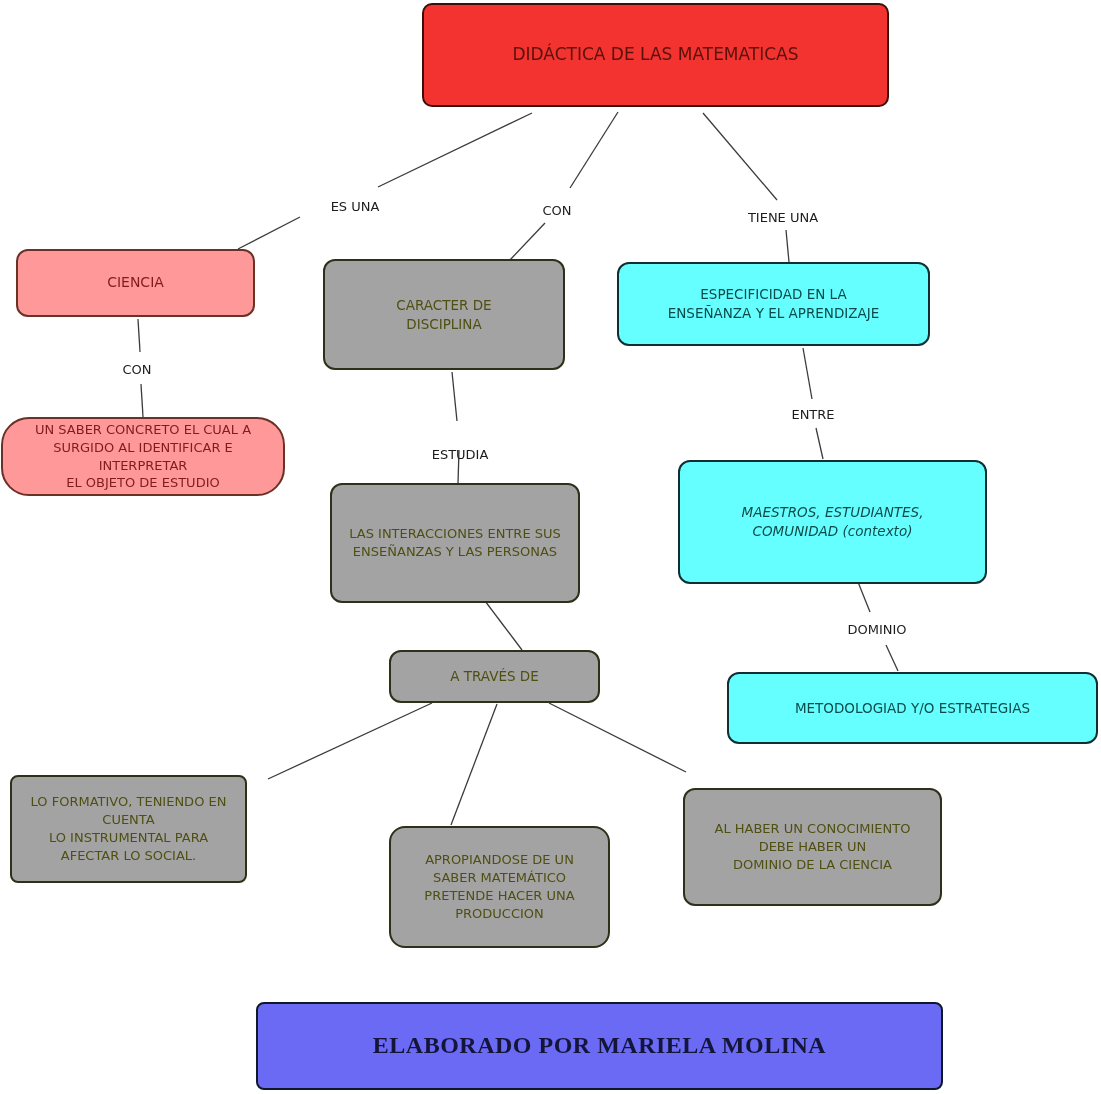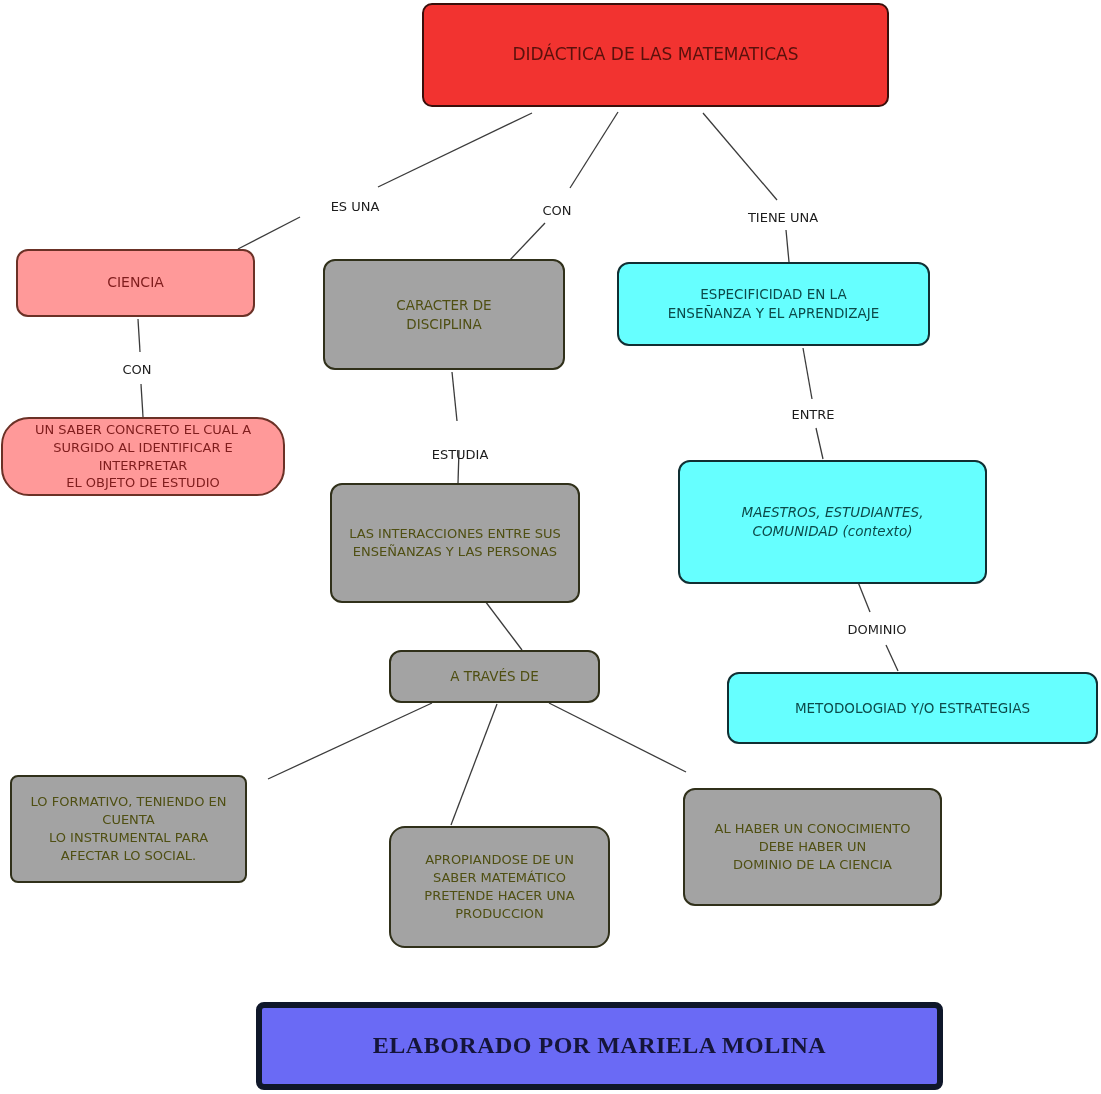--- a/index.html
+++ b/index.html
@@ -20,21 +20,21 @@
     white-space:pre-line;
     border-radius:12px;
     font-size:13.5px;
     line-height:1.38;
     padding:12px 10px;
   }
   .node.red   {background:#f23330;border:2px solid #3a0f0b;color:#5a110c;}
   .node.pink  {background:#ff9999;border:2px solid #6b3126;color:#7f1d1d;}
   .node.yellow{background:#a3a3a3;border:2px solid #30301a;color:#4f4f12;}
   .node.cyan  {background:#66ffff;border:2px solid #112f33;color:#0d4a4a;}
-  .node.purple{background:#6a6af5;border:6px solid #0f172a;color:#15153a;}
+  .node.purple{background:#6a6af5;border:2px solid #0f172a;color:#15153a;}
 
   #node-title        {left:422px;top:3px;  width:467px;height:104px;font-size:17px;border-radius:10px;}
   #node-ciencia      {left:16px; top:249px;width:239px;height:68px; font-size:14px;}
   #node-saber        {left:1px;  top:417px;width:284px;height:79px; font-size:13px;border-radius:28px;}
   #node-caracter     {left:323px;top:259px;width:242px;height:111px;}
   #node-especificidad{left:617px;top:262px;width:313px;height:84px;}
   #node-interacciones{left:330px;top:483px;width:250px;height:120px; font-size:13px;}
   #node-maestros     {left:678px;top:460px;width:309px;height:124px;font-style:italic;}
   #node-metodologia  {left:727px;top:672px;width:371px;height:72px;}
   #node-atraves      {left:389px;top:650px;width:211px;height:53px;}

